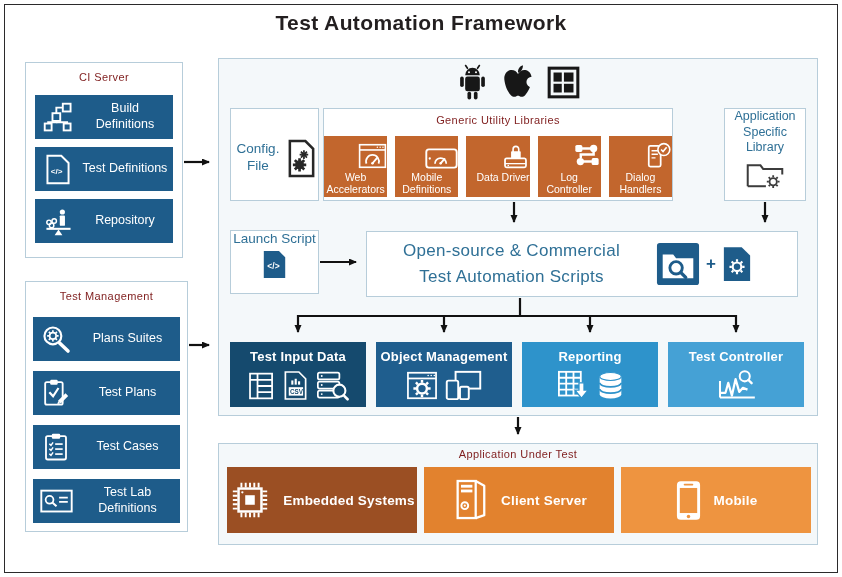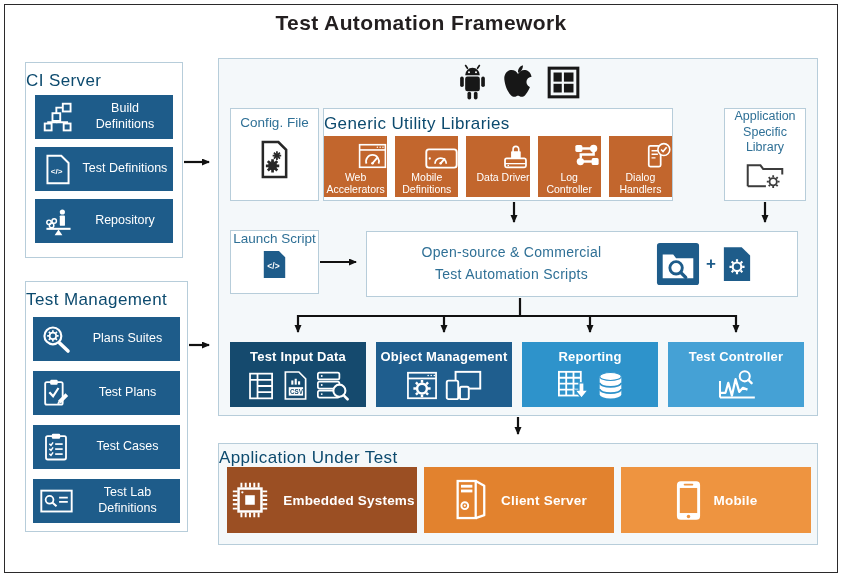--- a/index.html
+++ b/index.html
@@ -5,33 +5,33 @@
   html,body{margin:0;padding:0;background:#fff;}
   .page{position:relative;width:842px;height:577px;background:#ffffff;
         font-family:"Liberation Sans",sans-serif;overflow:hidden;}
   .page *{box-sizing:border-box;}
   .frame{position:absolute;left:4px;top:4px;right:4px;bottom:4px;border:1.5px solid #2b2a2b;}
   .title{position:absolute;top:11px;left:0;right:0;text-align:center;
          font-size:21px;font-weight:700;color:#231f20;letter-spacing:.4px;}
   .panel{position:absolute;background:#f4f8fa;border:1px solid #b7cdda;}
   .sidebox{position:absolute;background:#ffffff;border:1px solid #b7cdda;}
   .whitebox{position:absolute;background:#ffffff;border:1px solid #b7cdda;}
-  .hdr{font-size:17px;color:#0c4a6e;letter-spacing:.4px;}
+  .hdr{font-size:11px;color:#7f1d1d;text-align:center;letter-spacing:.4px;}
   .side-item{position:absolute;background:#1e5c8a;display:flex;align-items:center;height:44px;}
   .side-item .ic{width:46px;display:flex;justify-content:center;align-items:center;}
   .side-item .lb{flex:1;color:#fff;font-size:12.5px;line-height:1.25;text-align:center;padding-right:4px;}
   .os-row{position:absolute;left:218px;top:61px;width:600px;height:42px;
           display:flex;justify-content:center;align-items:center;gap:13px;}
   .boxlabel{font-size:13.5px;color:#2f7096;text-align:center;line-height:1.25;}
   .gul-tiles{position:absolute;left:0;right:0;top:27px;display:flex;justify-content:center;gap:8px;}
   .tile{width:68px;height:61px;background:#c2662d;display:flex;flex-direction:column;align-items:flex-end;}
   .tile .tic{height:33px;display:flex;align-items:flex-end;justify-content:center;}
   .tile .tlb{color:#fff;font-size:10.5px;line-height:1.15;text-align:center;margin-top:2px;}
   .scripts{display:flex;align-items:center;}
-  .scripts .txt{flex:1;text-align:center;color:#2f7096;font-size:14px;line-height:1.55;letter-spacing:.3px;}
+  .scripts .txt{flex:1;text-align:center;color:#2f7096;font-size:17px;line-height:1.55;letter-spacing:.3px;}
   .scripts .ics{display:flex;align-items:center;gap:6px;margin-right:45px;}
   .plus{color:#1e5c8a;font-weight:700;font-size:17px;}
   .cbox{position:absolute;top:342px;width:136px;height:65px;display:flex;flex-direction:column;align-items:center;}
   .cbox .cl{color:#fff;font-size:13px;font-weight:700;letter-spacing:.2px;margin-top:7px;white-space:nowrap;}
   .cbox .ci{flex:1;display:flex;align-items:center;gap:7px;}
   .c0{background:#154a6e;} .c1{background:#1f5e8e;} .c2{background:#2e93cb;} .c3{background:#45a1d5;}
   .autbox{position:absolute;top:467px;height:66px;width:190px;display:flex;align-items:center;justify-content:center;gap:12px;}
   .autbox .al{color:#fff;font-size:13.5px;font-weight:700;letter-spacing:.2px;}
   .a0{background:#9b4f23;} .a1{background:#e2822e;} .a2{background:#ee9440;}
   .arrows{position:absolute;left:0;top:0;pointer-events:none;}
@@ -198,21 +198,21 @@
         <g fill="#171717">
             <rect x="7.5" y="7.5" width="9.5" height="10.5"></rect>
             <rect x="19.5" y="7.5" width="11" height="10.5"></rect>
           <rect x="7.5" y="20.5" width="9.5" height="10"></rect>
             <rect x="19.5" y="20.5" width="11" height="10"></rect>
           </g>
         </svg>
     </span>
   </div>
 
-  <div class="whitebox" style="left:230px;top:108px;width:89px;height:93px;display:flex;flex-direction:column;align-items:center;">
+  <div class="whitebox" style="left:230px;top:108px;width:89px;height:93px;display:flex;flex-direction:row;align-items:center;">
     <div class="boxlabel" style="margin-top:6px;">Config. File</div>
     <span style="margin-top:8px;">
       <svg viewBox="0 0 34 40" width="33" height="39">
         <path d="M5,2 H21 L29,10 V38 H5 Z" fill="none" stroke="#272727" stroke-width="2.6"></path>
         <use href="#gearf" transform="translate(19.5,16) scale(.8)" style="color:#272727"></use>
         <use href="#gearf" transform="translate(15,26.5) scale(1.25)" style="color:#272727"></use>
         </svg>
     </span>
   </div>
 

